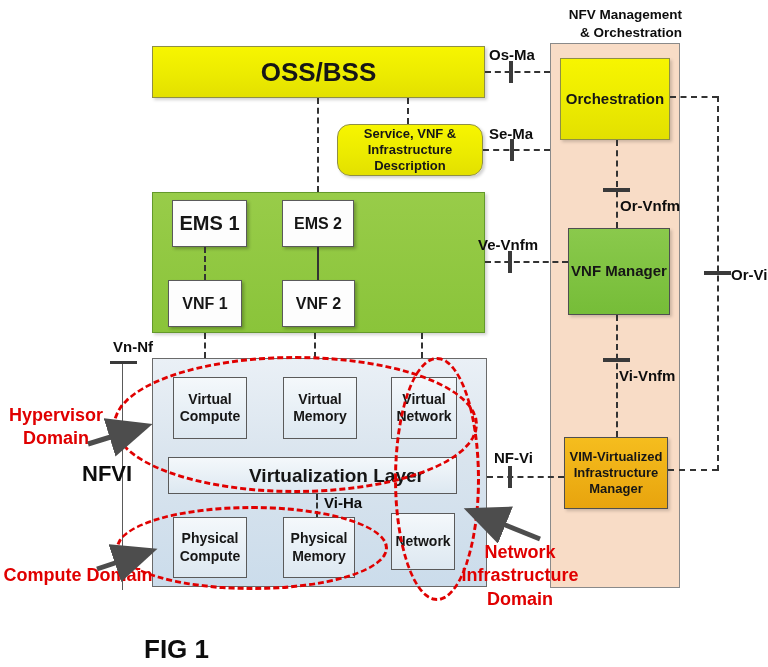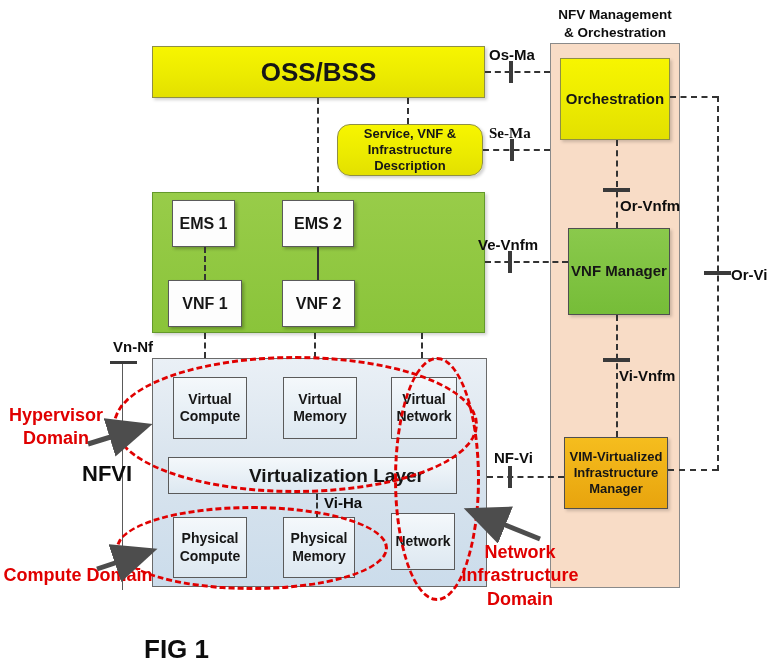--- a/index.html
+++ b/index.html
@@ -54,21 +54,21 @@
   .vline-solid { position:absolute; width:0; border-left:2px solid #333333; }
   .thin-solid { position:absolute; width:0; border-left:1.5px solid #5a5a5a; }
   .tick-v { position:absolute; width:4px; height:22px; background:#3a3a3a; }
   .tick-h { position:absolute; width:27px; height:4px; background:#3a3a3a; }
   .iface-label {
     position:absolute; font-weight:bold; font-size:15px; color:#0d0d0d;
     white-space:pre-line;
   }
   .hdr {
     position:absolute; font-weight:bold; font-size:13.5px; color:#0d0d0d;
-    text-align:center; white-space:pre-line; line-height:1.3;
+    text-align:right; white-space:pre-line; line-height:1.3;
   }
   .red-ellipse {
     position:absolute; box-sizing:border-box;
     border:3.5px dashed #e00000; border-radius:50%;
   }
   .red-label {
     position:absolute; color:#e00000; font-weight:bold; font-size:18px;
     text-align:center; white-space:pre-line; line-height:1.3;
   }
   .black-label { position:absolute; font-weight:bold; color:#0d0d0d; }
@@ -83,21 +83,21 @@
 &amp; Orchestration</div>
   <div class="peach" style="left:550px; top:43px; width:130px; height:545px;"></div>
 
   <div class="box yellow" style="left:152px; top:46px; width:333px; height:52px; font-size:26px;">OSS/BSS</div>
 
   <div class="box yellow" style="left:337px; top:124px; width:146px; height:52px; font-size:13px;border-radius:13px;">Service, VNF &amp;
 Infrastructure
 Description</div>
 
   <div class="box green-big" style="left:152px; top:192px; width:333px; height:141px;"></div>
-  <div class="box white-box" style="left:172px; top:200px; width:63px; height:47px; font-size:16px;">EMS 1</div>
+  <div class="box white-box" style="left:172px; top:200px; width:75px; height:47px; font-size:20px;">EMS 1</div>
   <div class="box white-box" style="left:282px; top:200px; width:72px; height:47px; font-size:16px;">EMS 2</div>
   <div class="box white-box" style="left:168px; top:280px; width:74px; height:47px; font-size:16px;">VNF 1</div>
   <div class="box white-box" style="left:282px; top:280px; width:73px; height:47px; font-size:16px;">VNF 2</div>
 
   <div class="box nfvi" style="left:152px; top:358px; width:335px; height:229px;"></div>
   <div class="box blue-inner" style="left:173px; top:377px; width:74px; height:62px; font-size:14px;">Virtual
 Compute</div>
   <div class="box blue-inner" style="left:283px; top:377px; width:74px; height:62px; font-size:14px;">Virtual
 Memory</div>
   <div class="box blue-inner" style="left:391px; top:377px; width:66px; height:62px; font-size:14px;">Virtual
@@ -139,21 +139,21 @@
 
   <div class="tick-v" style="left:509px; top:61px;"></div>
   <div class="tick-v" style="left:510px; top:139px;"></div>
   <div class="tick-v" style="left:508px; top:251px;"></div>
   <div class="tick-v" style="left:508px; top:466px;"></div>
   <div class="tick-h" style="left:603px; top:188px;"></div>
   <div class="tick-h" style="left:603px; top:358px;"></div>
   <div class="tick-h" style="left:704px; top:271px;"></div>
 
   <div class="iface-label" style="left:489px; top:46px;">Os-Ma</div>
-  <div class="iface-label" style="left:489px; top:125px;font-family:Liberation Serif, serif;">Se-Ma</div>
+  <div class="iface-label" style="left:489px; top:125px;">Se-Ma</div>
   <div class="iface-label" style="left:620px; top:167px;margin-top:30px;">Or-Vnfm</div>
   <div class="iface-label" style="left:478px; top:236px;">Ve-Vnfm</div>
   <div class="iface-label" style="left:731px; top:266px;">Or-Vi</div>
   <div class="iface-label" style="left:619px; top:367px;">Vi-Vnfm</div>
   <div class="iface-label" style="left:494px; top:449px;">NF-Vi</div>
   <div class="iface-label" style="left:113px; top:338px;">Vn-Nf</div>
   <div class="iface-label" style="left:324px; top:494px;">Vi-Ha</div>
 
   <div class="red-ellipse" style="left:113px; top:356px; width:365px; height:137px;"></div>
   <div class="red-ellipse" style="left:116px; top:506px; width:272px; height:84px;"></div>

